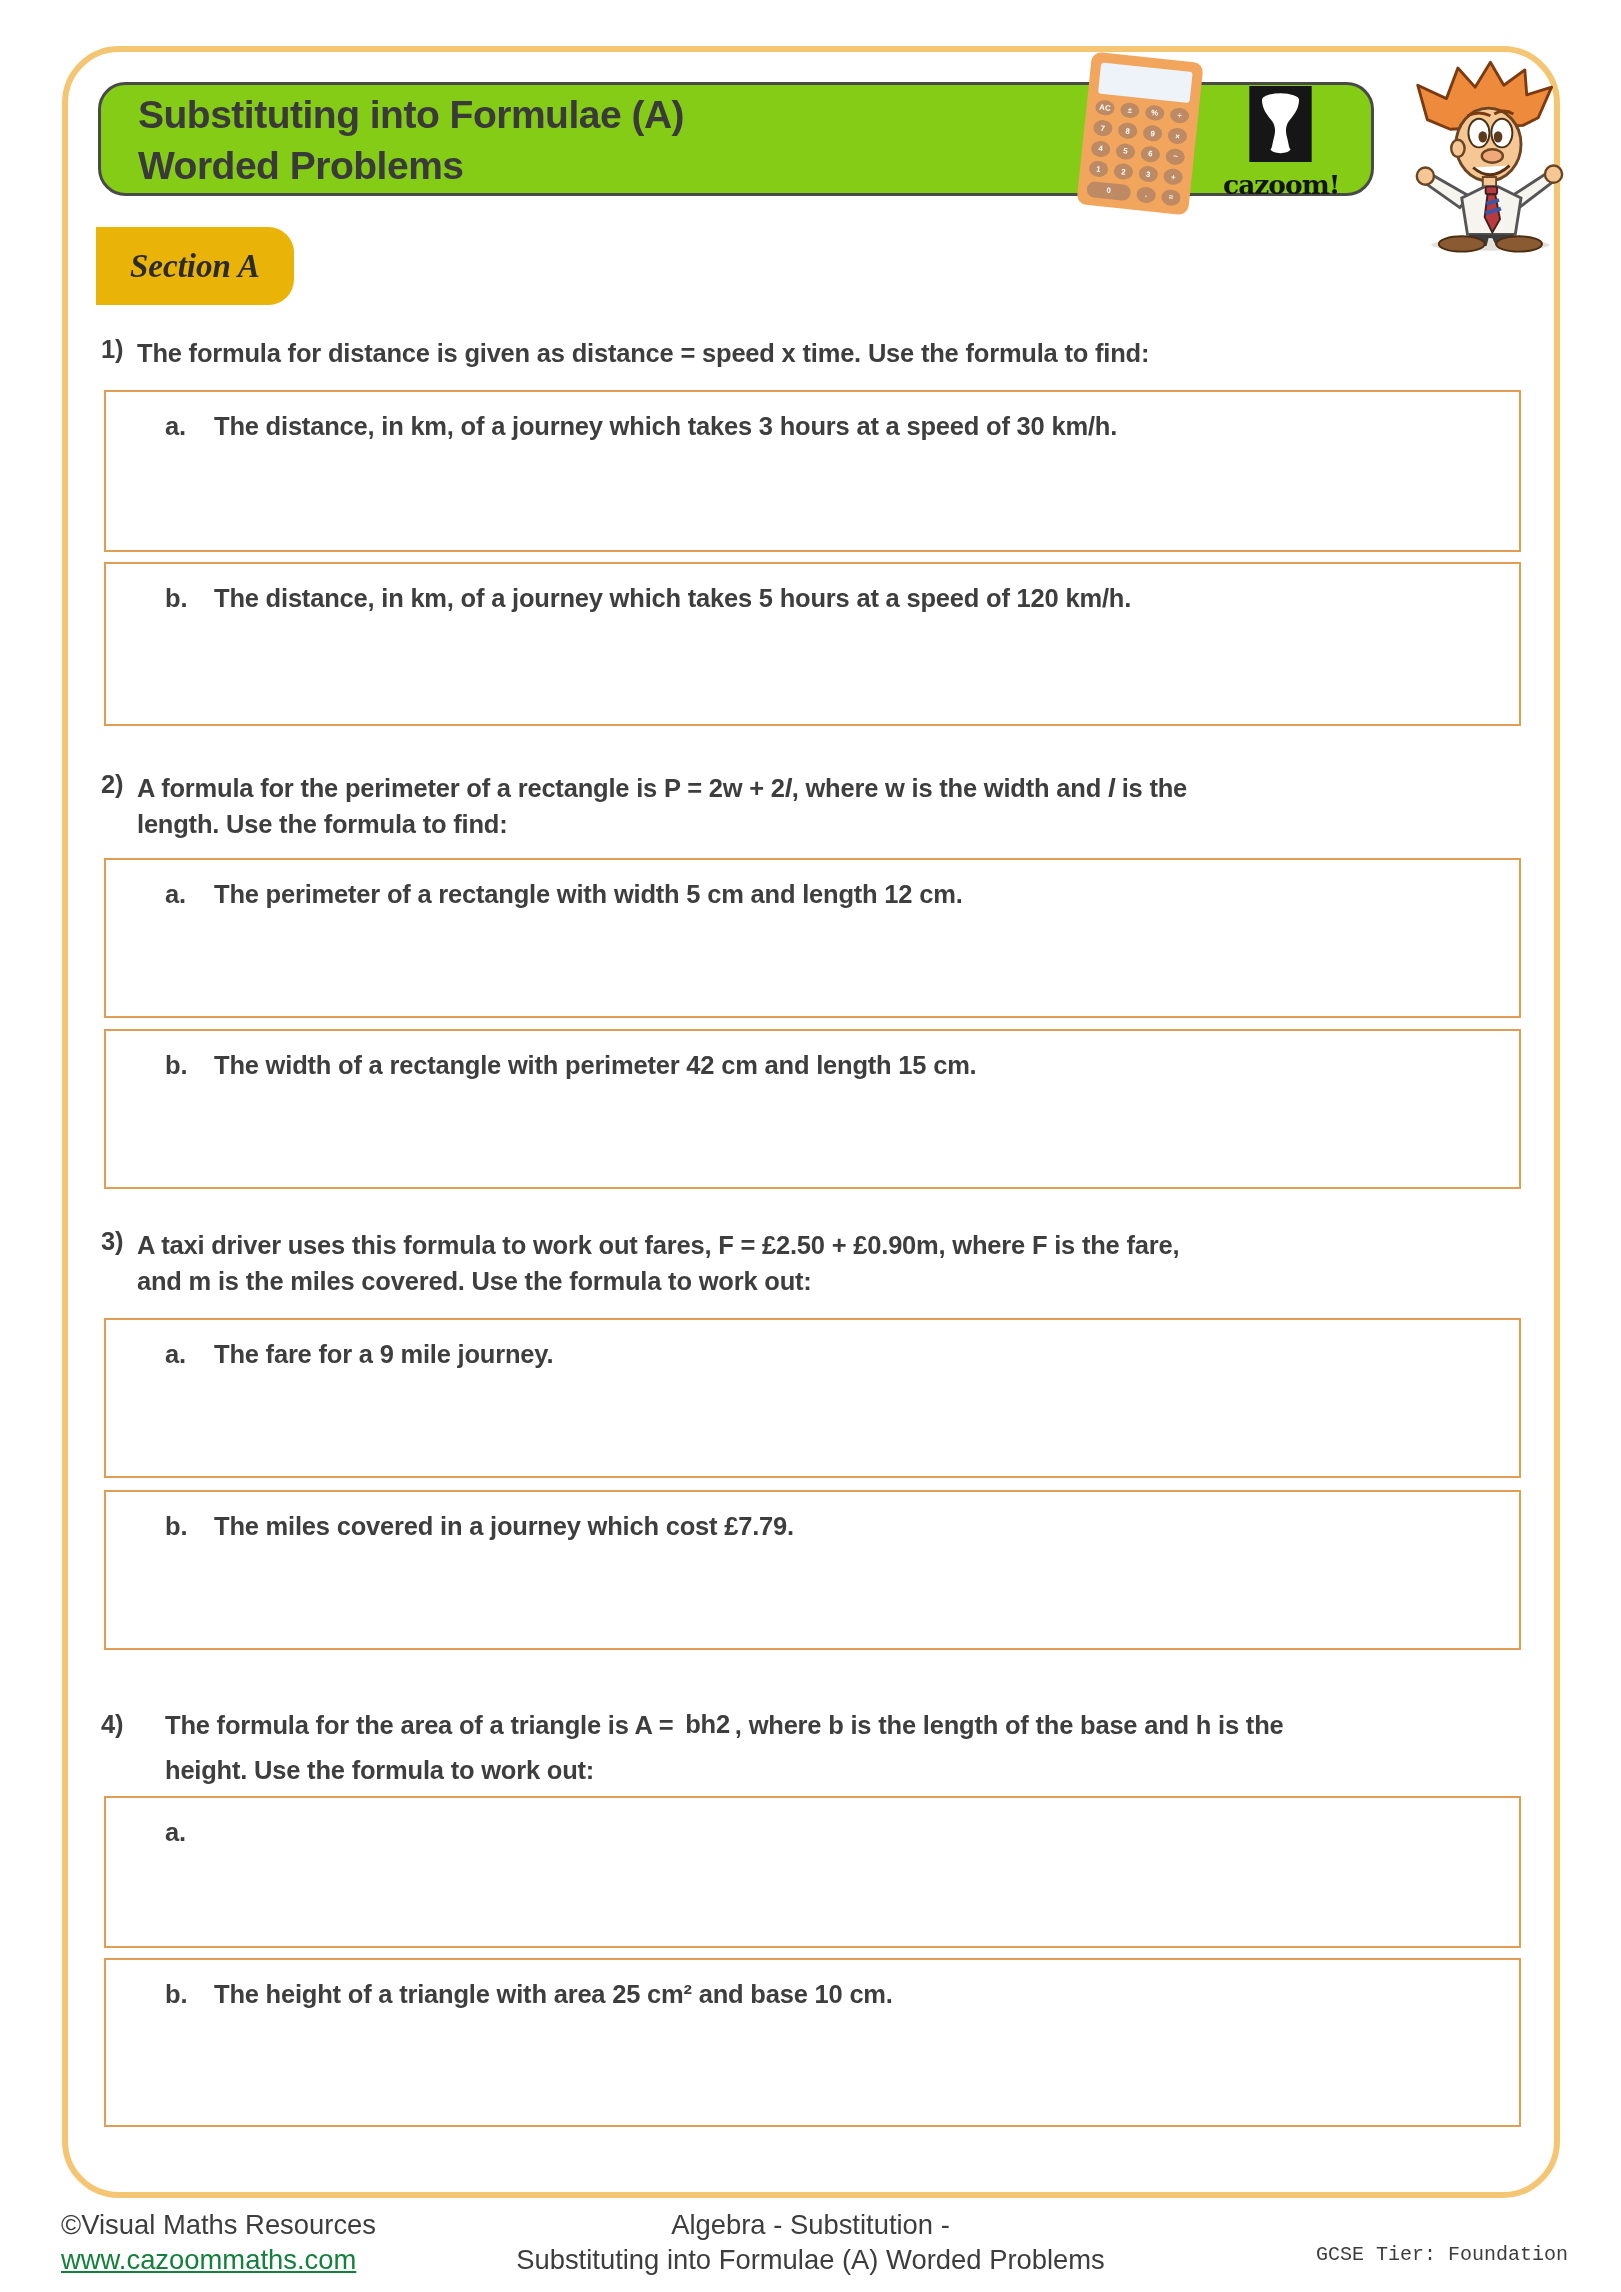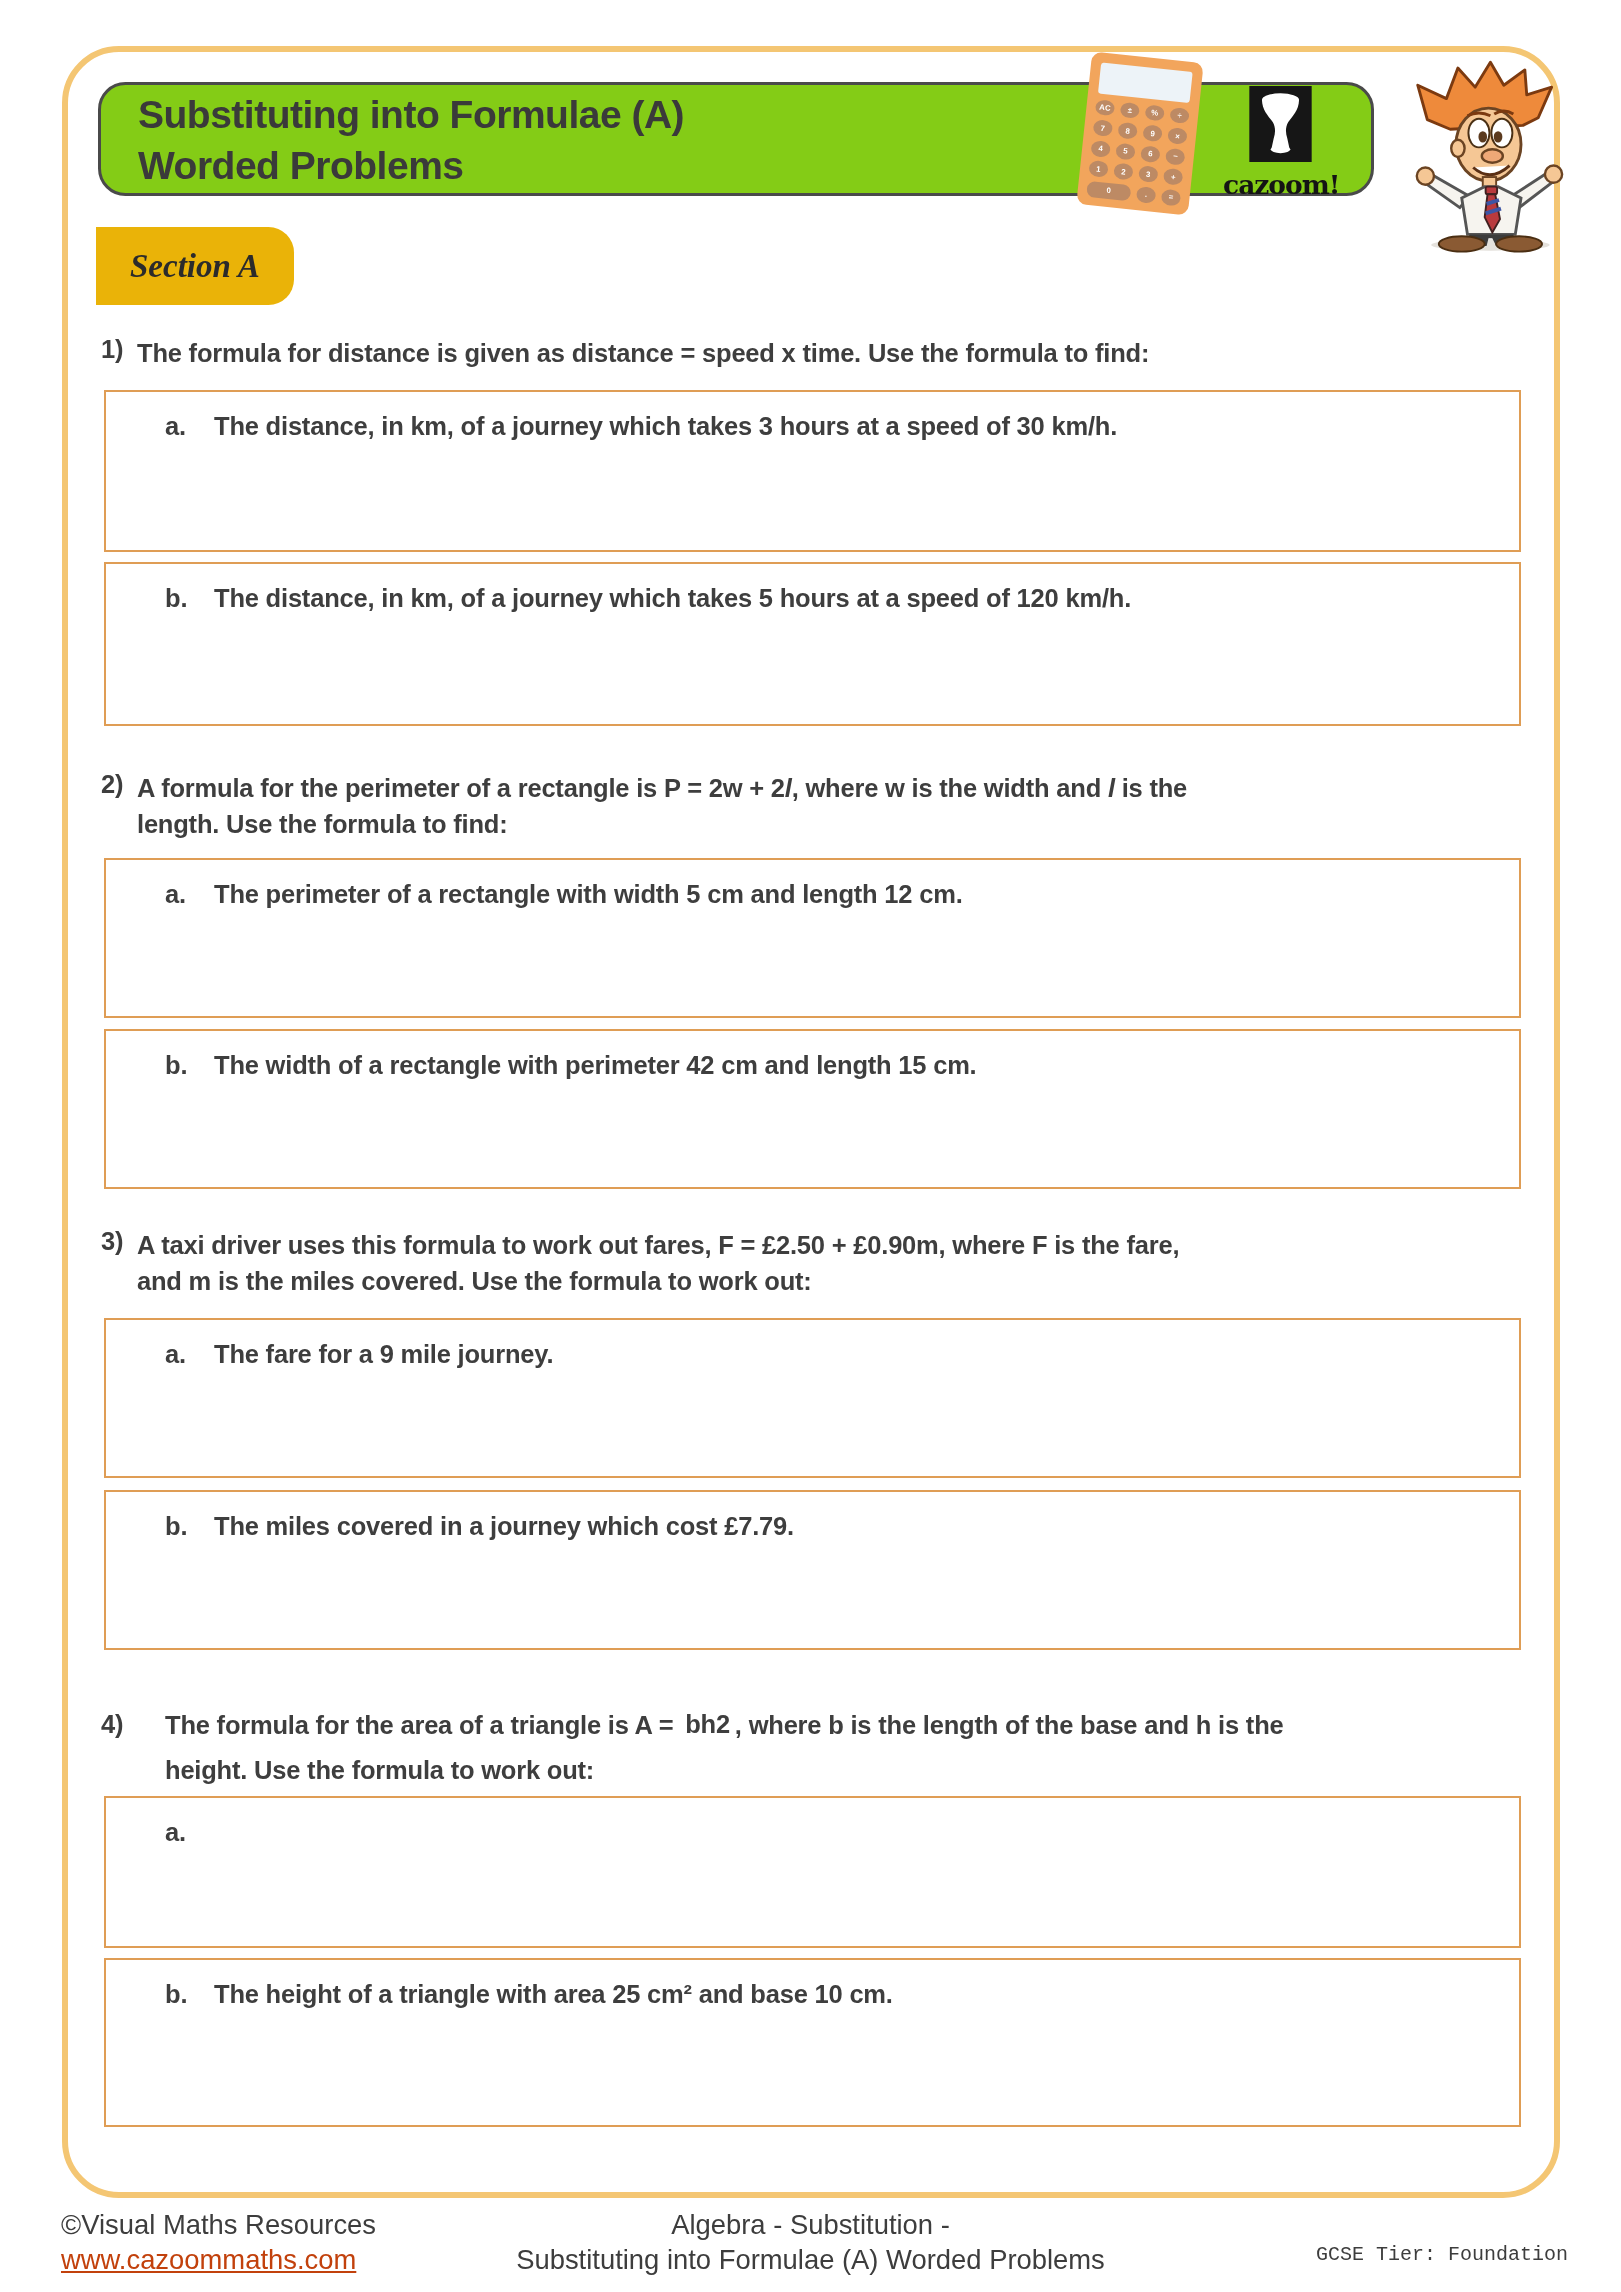--- a/index.html
+++ b/index.html
@@ -68,21 +68,21 @@
   .q4-line2 { margin-left:64px; line-height:36px; margin-top:-9.8px; white-space:nowrap; }
   
   .abox {
     position:absolute; left:104px; width:1417px; height:162px;
     border:2px solid #DF9D55; background:#ffffff;
   }
   .abox-label { position:absolute; left:59px; top:19.6px; font-size:25.5px; font-weight:bold; letter-spacing:-0.2px; }
   .abox-text { position:absolute; left:108px; top:19.6px; font-size:25.5px; font-weight:bold; letter-spacing:-0.2px; white-space:nowrap; }
   
   .footer-left { position:absolute; left:61px; top:2207px; font-size:27.4px; line-height:35px; color:#3D3D3D; }
-  .footer-link { color:#c2410c; text-decoration:underline; }
+  .footer-link { color:#15803d; text-decoration:underline; }
   .footer-center { position:absolute; left:0; right:0; top:2207px; text-align:center; font-size:27.4px; line-height:35px; color:#3D3D3D; }
   .footer-right { position:absolute; right:53px; top:2243px; font-size:20px; color:#3D3D3D;font-family:Liberation Mono, monospace; }
 </style>
 </head>
 <body>
 
 <div class="frame"></div>
 
 <div class="title-box">
   <div class="title-text">

